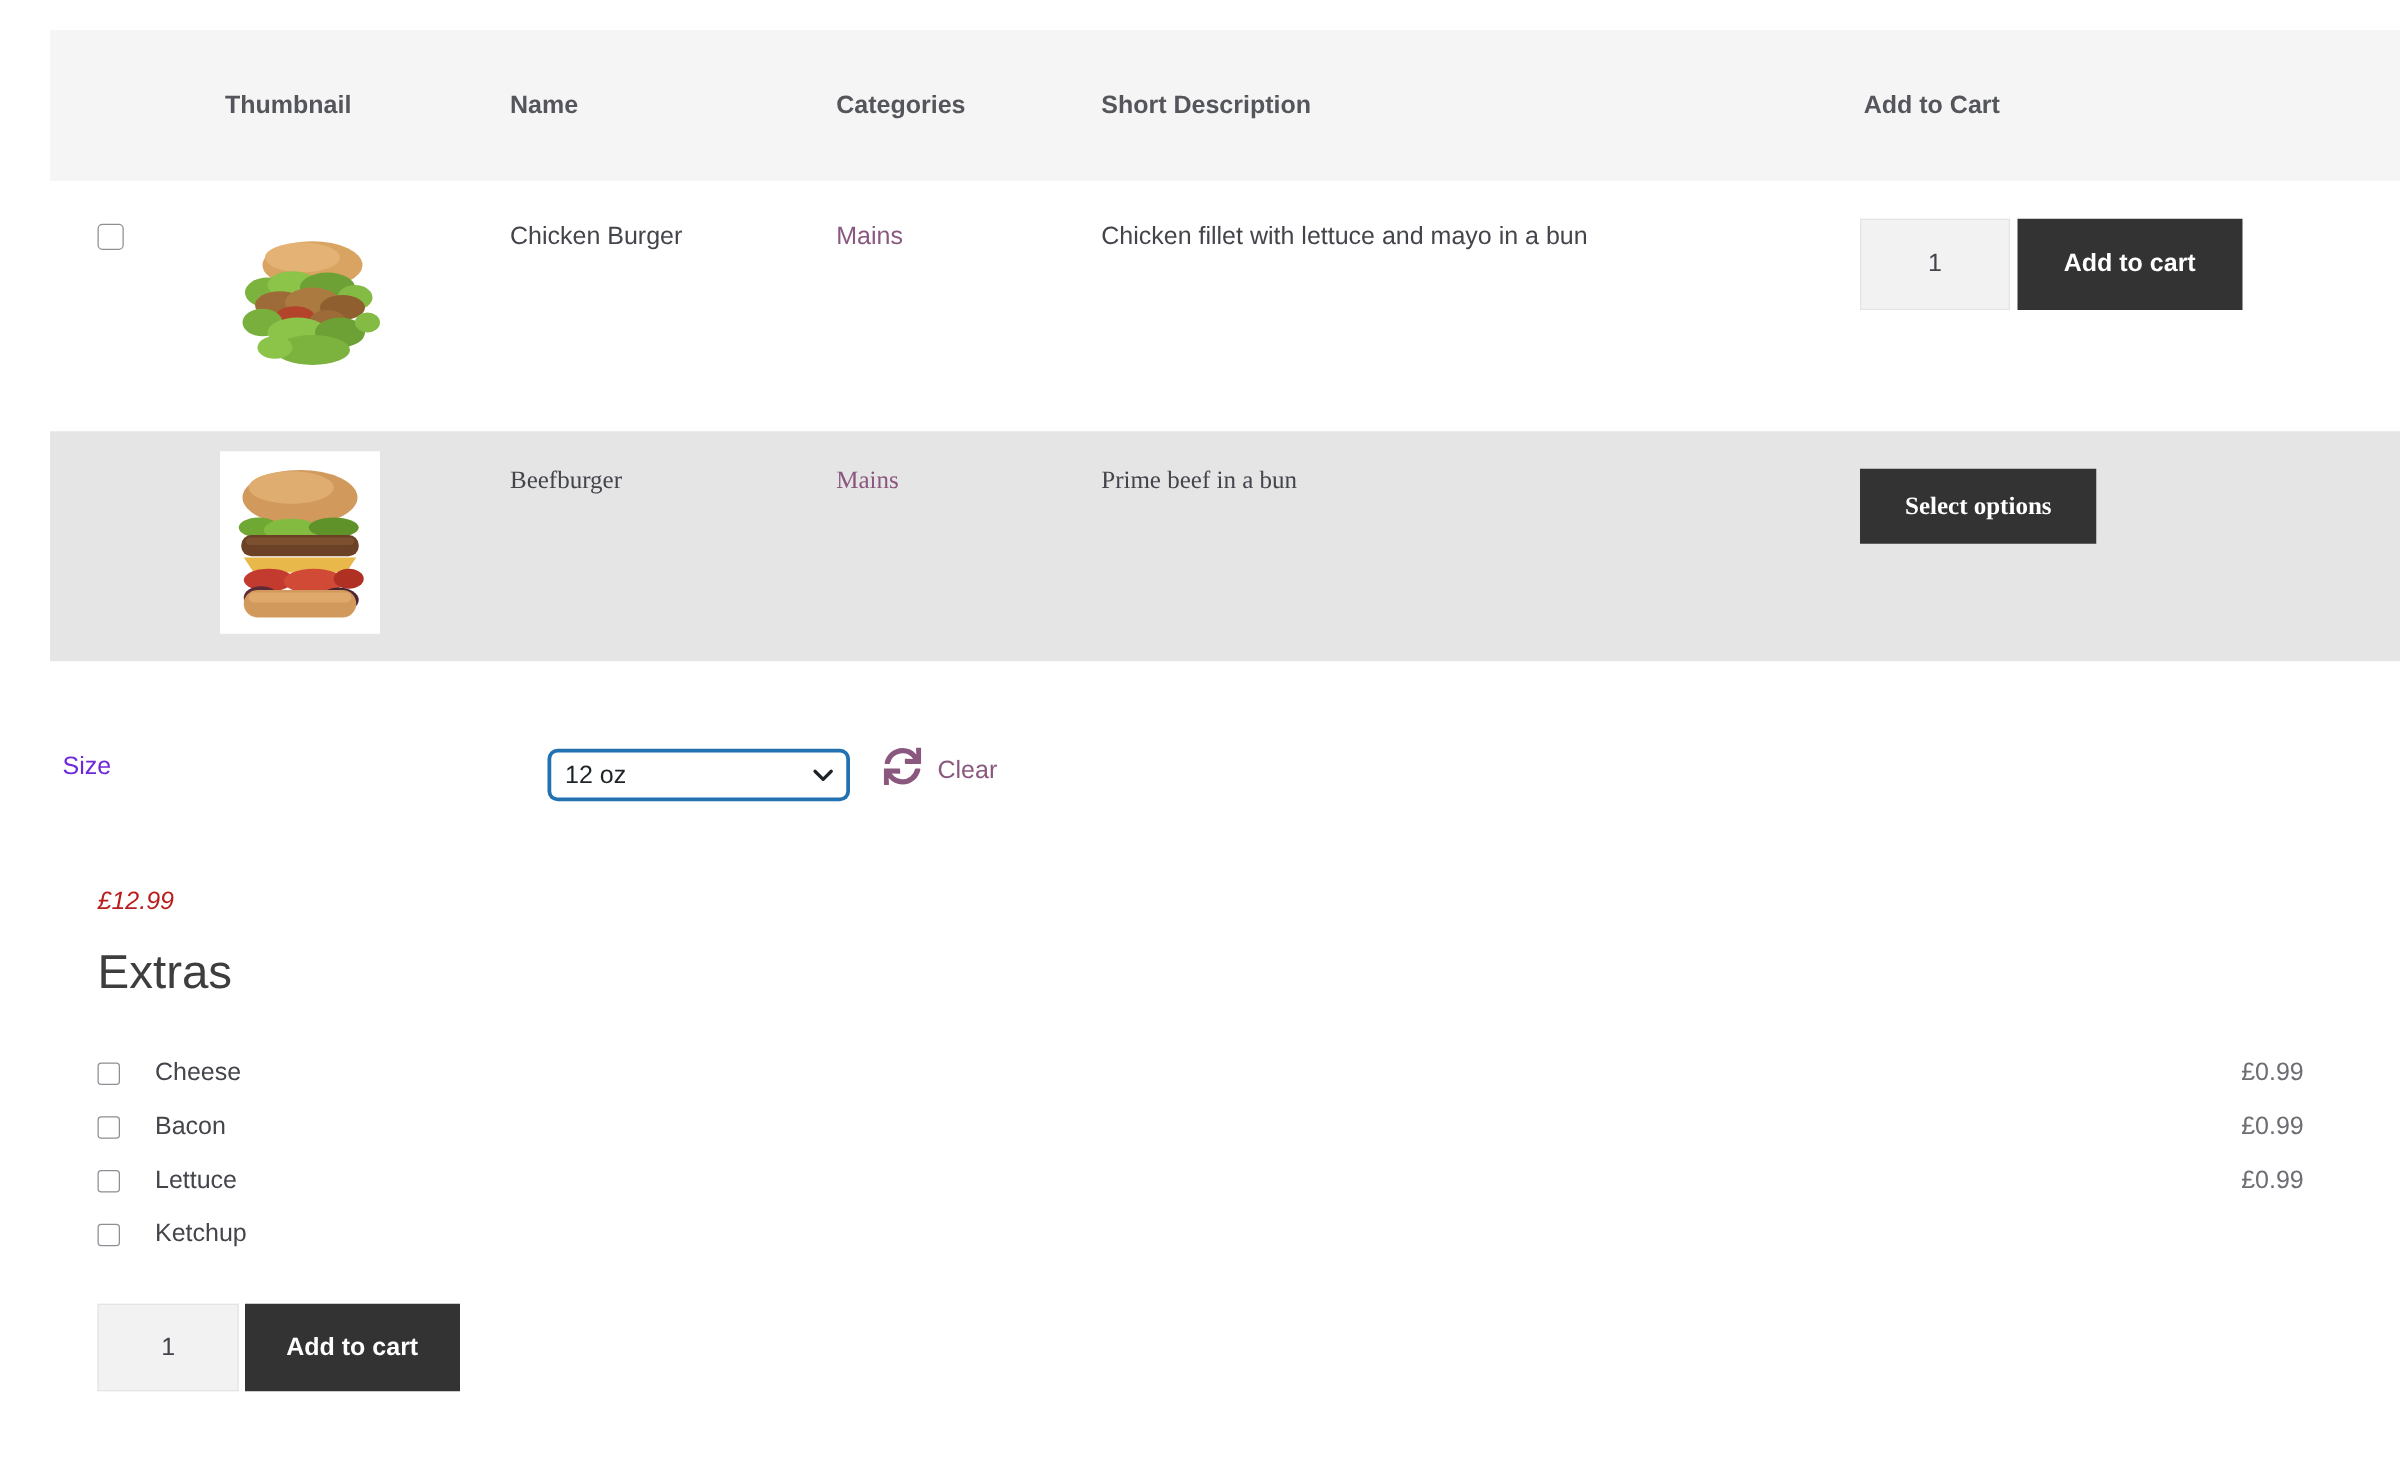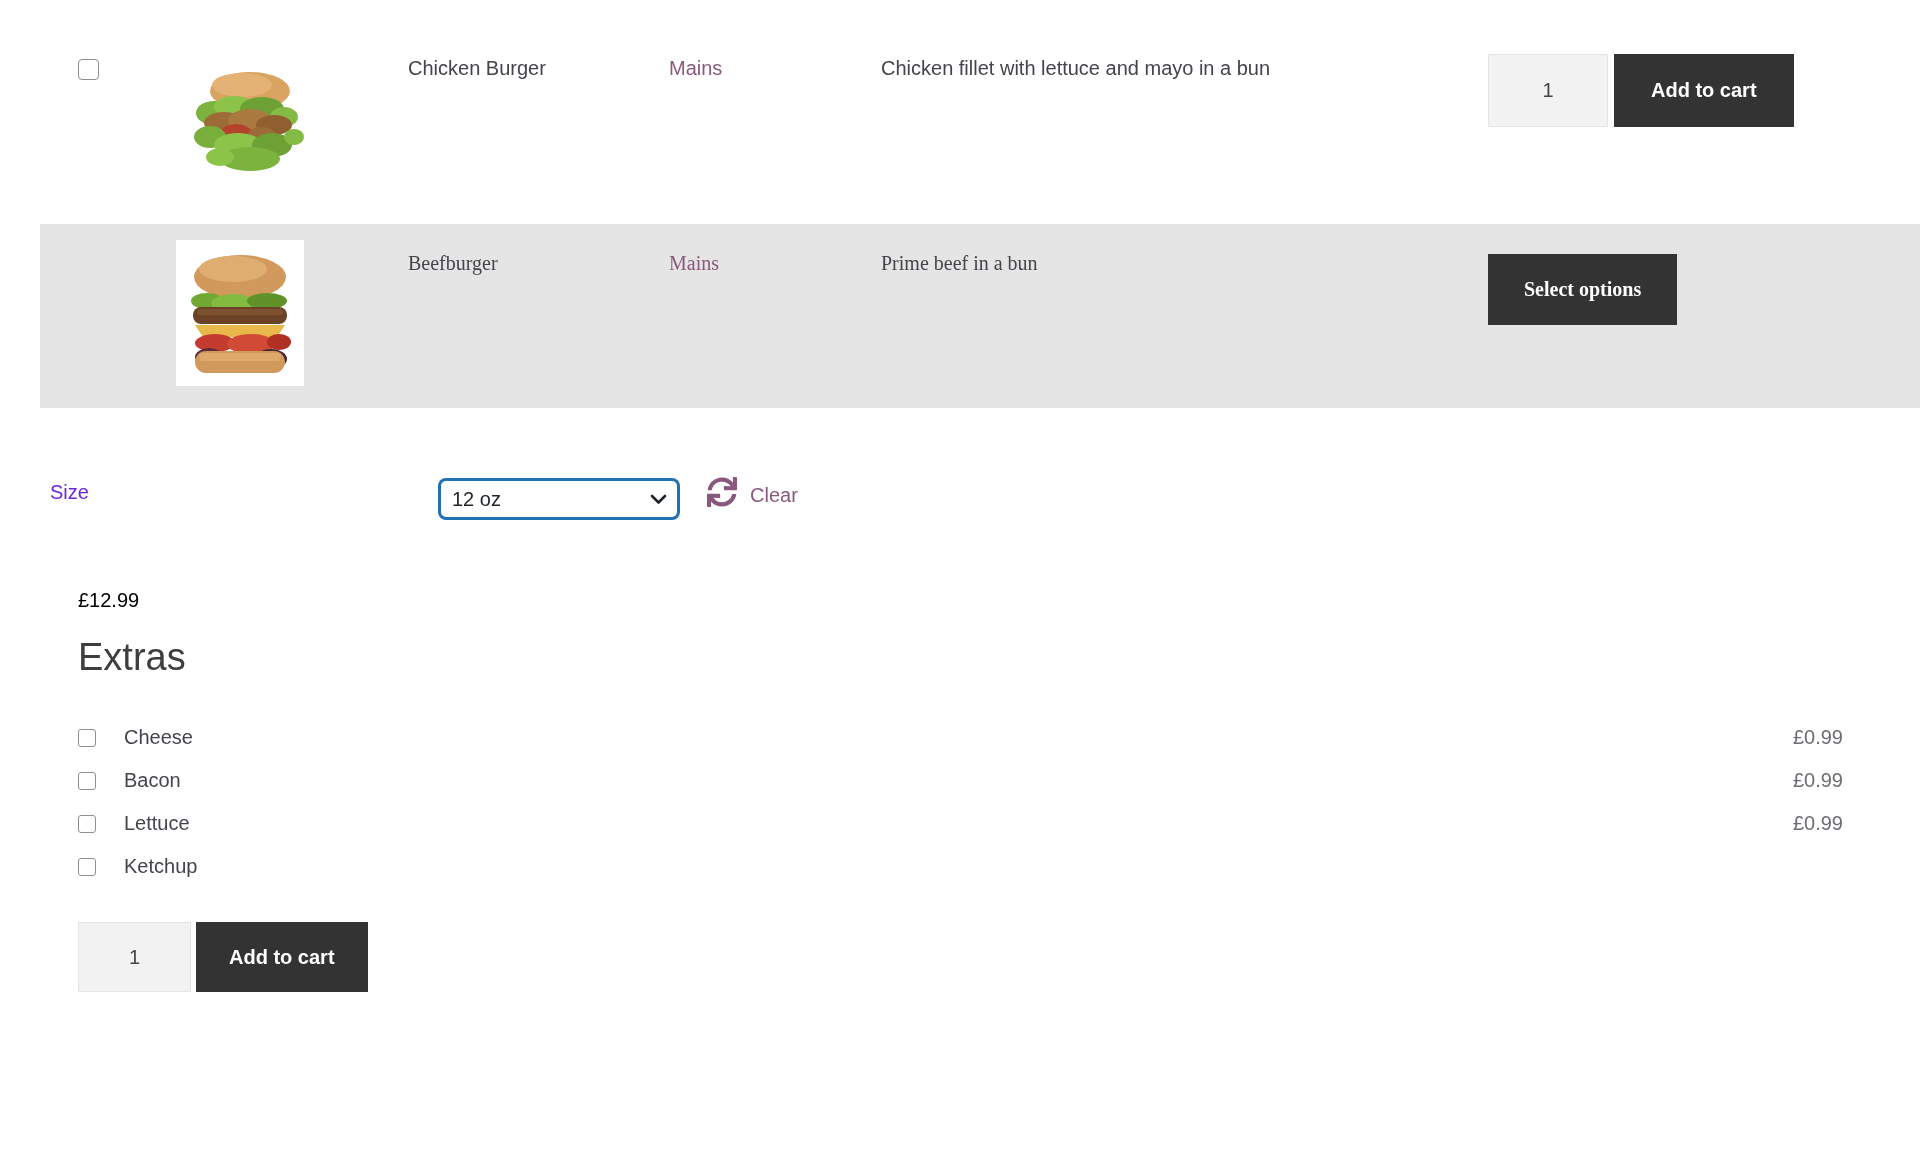--- a/index.html
+++ b/index.html
@@ -51,56 +51,64 @@
   .qty-input {
     width:120px; height:73px; background:#f2f2f2;
     border:1px solid #e4e4e4; text-align:center;
     font-family:inherit; font-size:20px; color:#43454b;
   }
   .btn-dark {
     height:73px; padding:0 37px; background:#333333; color:#ffffff;
     border:none; font-family:inherit; font-size:20px; font-weight:700;
     cursor:pointer;
   }
-  .btn-select { height:71px; padding:0 36px; }
+  .btn-select { height:60px; padding:0 36px; }
 
   
   .size-row { margin-top:64px; display:flex; align-items:center; height:40px; }
   .size-label { margin-left:50px; width:389px; color:#6d28d9; }
   .select-wrap { position:relative; width:240px; height:26px; }
   .size-select {
     appearance:none; -webkit-appearance:none;
     width:240px; height:40px; background:#ffffff;
     border:2px solid #2271b1; box-shadow:0 0 0 1px #2271b1;
     border-radius:7px; padding:0 34px 0 11px;
     font-family:inherit; font-size:20px; color:#1d2327; cursor:pointer;
   }
   .chevron { position:absolute; right:12px; top:15px; pointer-events:none; }
 
   .clear-link { margin-left:28px; display:flex; align-items:flex-end; gap:13px; color:#8a587f; text-decoration:none; cursor:pointer; }
 
-  .price-line { margin:74px 0 0 78px; color:#000000; line-height:28px; }
+  .price-line { margin:74px 0 0 78px; color:#b91c1c; line-height:28px;font-style:italic; }
   .extras-title { margin:21px 0 0 78px; font-size:38px; line-height:44px; font-weight:400; color:#3e3e40; }
 
   .extras-list { margin-top:37px; }
   .extra-row { display:flex; align-items:center; height:43px; padding-left:78px; padding-right:77px; }
   .extra-label { margin-left:28px; cursor:default; }
   .extra-price { margin-left:auto; color:#6d6d73; }
 
   .bottom-cart { margin:34px 0 0 78px; display:flex; gap:5px; }
   .qty-sm { width:113px; height:70px; }
   .btn-bottom { height:70px; padding:0 33px; }
 </style>
 </head>
 <body>
 
 <div class="page">
 
   <div class="product-table">
 
+    <div class="ptr ptr-header">
+      <div class="cell"></div>
+      <div class="cell hdr-thumb">Thumbnail</div>
+      <div class="cell">Name</div>
+      <div class="cell">Categories</div>
+      <div class="cell">Short Description</div>
+      <div class="cell hdr-cart">Add to Cart</div>
+    </div>
 
     <div class="ptr row-1">
       <div class="cell select-cell cell-pad">
         <input type="checkbox" class="cb" style="">
       </div>
       <div class="cell thumb-cell">
         
         <svg width="140" height="120" viewBox="0 0 140 120">
           <ellipse cx="74" cy="30" rx="40" ry="19" fill="#d9a462"></ellipse>
           <ellipse cx="66" cy="24" rx="30" ry="12" fill="#e3b274"></ellipse>

